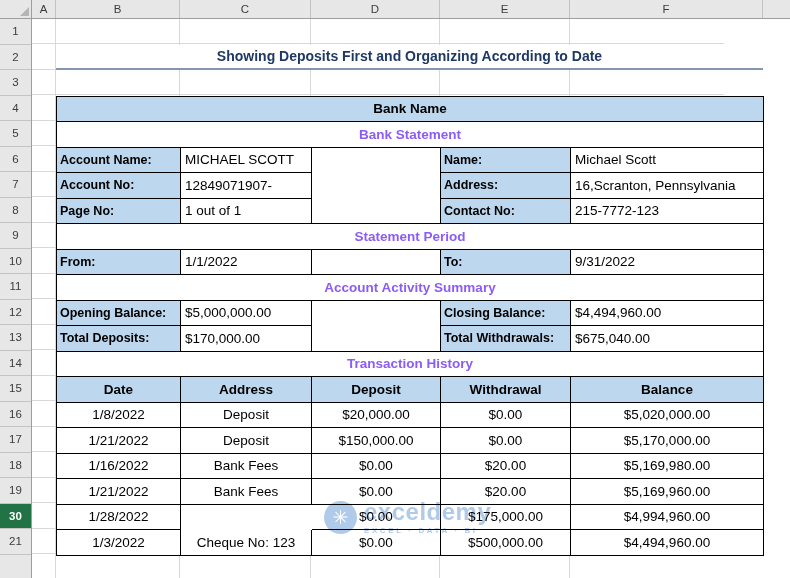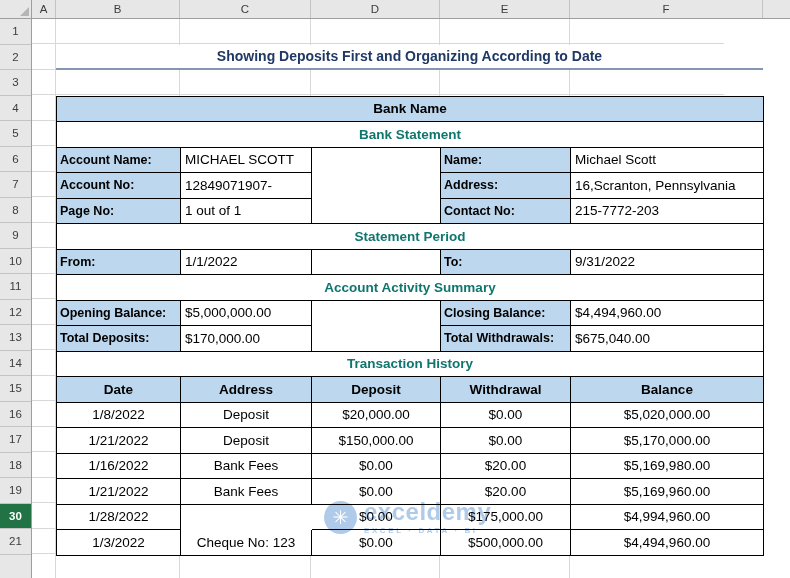--- a/index.html
+++ b/index.html
@@ -54,21 +54,21 @@
     display:grid;grid-template-columns:124px 131px 129px 130px 193px;
     grid-template-rows:repeat(18,25.5px);
     background:#fff;border-top:1px solid #000;border-left:1px solid #000;
   }
   .c{box-sizing:border-box;border-right:1px solid #000;border-bottom:1px solid #000;
      display:flex;align-items:center;padding:0 4px;font-size:13.5px;color:#000;
      overflow:hidden;white-space:nowrap;}
   .c.center{justify-content:center;padding:0;}
   .c.blue{background:#BDD7EE;}
   .c.bold{font-weight:bold;}
-  .c.navy{color:#0f766e;}
+  .c.navy{color:#8b5cf6;}
   .c.lbl{font-size:12.5px;padding:0 3px;}
   .span5{grid-column:1/6;}
   
   .watermark{
     position:absolute;left:292px;top:481px;display:flex;align-items:center;gap:7px;
     z-index:3;mix-blend-mode:multiply;opacity:.9;
   }
   .wm-logo{width:33px;height:33px;border-radius:50%;background:#A7C6E8;color:#fff;
      display:flex;align-items:center;justify-content:center;font-size:19px;flex:none;}
   .wm-name{font-size:24px;font-weight:bold;color:#A7C6E8;line-height:1;letter-spacing:.5px;}
@@ -132,21 +132,21 @@
       <div class="c" style="grid-area:3/5">Michael Scott</div>
 
       <div class="c blue bold lbl" style="grid-area:4/1">Account No:</div>
       <div class="c" style="grid-area:4/2">12849071907-</div>
       <div class="c blue bold lbl" style="grid-area:4/4">Address:</div>
       <div class="c" style="grid-area:4/5">16,Scranton, Pennsylvania</div>
 
       <div class="c blue bold lbl" style="grid-area:5/1">Page No:</div>
       <div class="c" style="grid-area:5/2">1 out of 1</div>
       <div class="c blue bold lbl" style="grid-area:5/4">Contact No:</div>
-      <div class="c" style="grid-area:5/5">215-7772-203</div>
+      <div class="c" style="grid-area:5/5">215-7772-123</div>
 
       <div class="c span5 center bold navy" style="grid-row:6">Statement Period</div>
 
       <div class="c blue bold lbl" style="grid-area:7/1">From:</div>
       <div class="c" style="grid-area:7/2">1/1/2022</div>
       <div class="c" style="grid-area:7/3"></div>
       <div class="c blue bold lbl" style="grid-area:7/4">To:</div>
       <div class="c" style="grid-area:7/5">9/31/2022</div>
 
       <div class="c blue bold lbl" style="grid-area:9/1">Opening Balance:</div>

